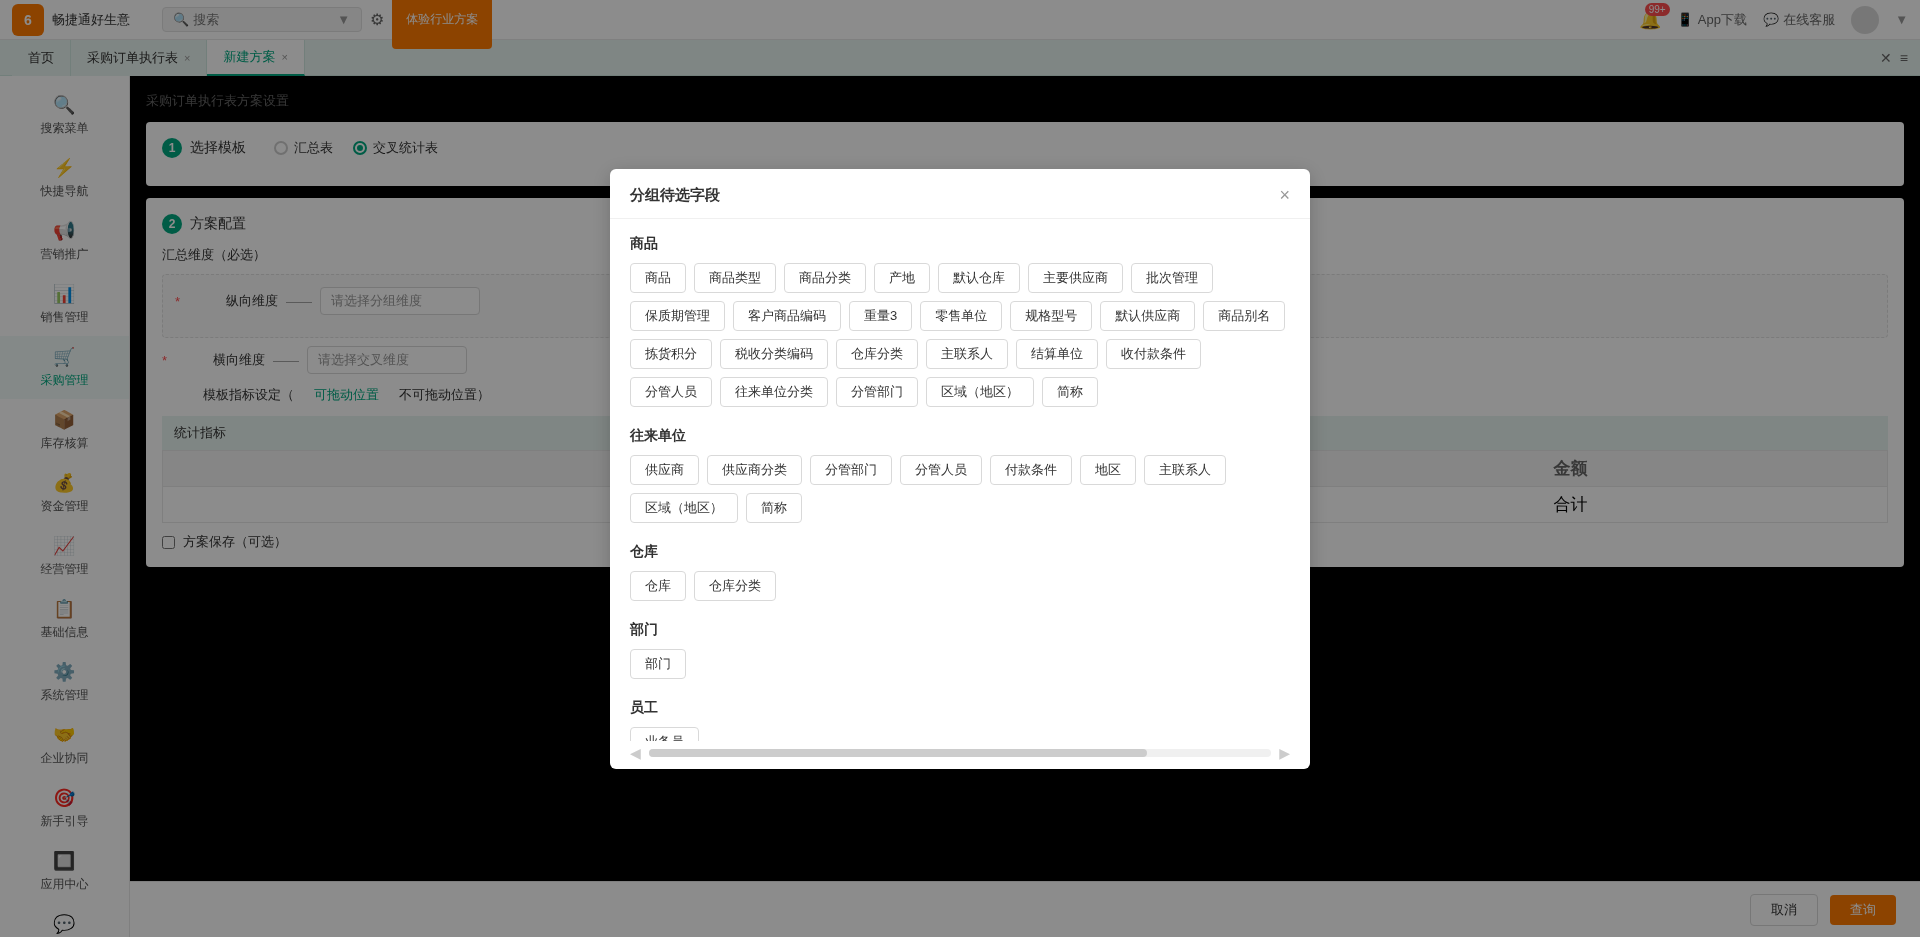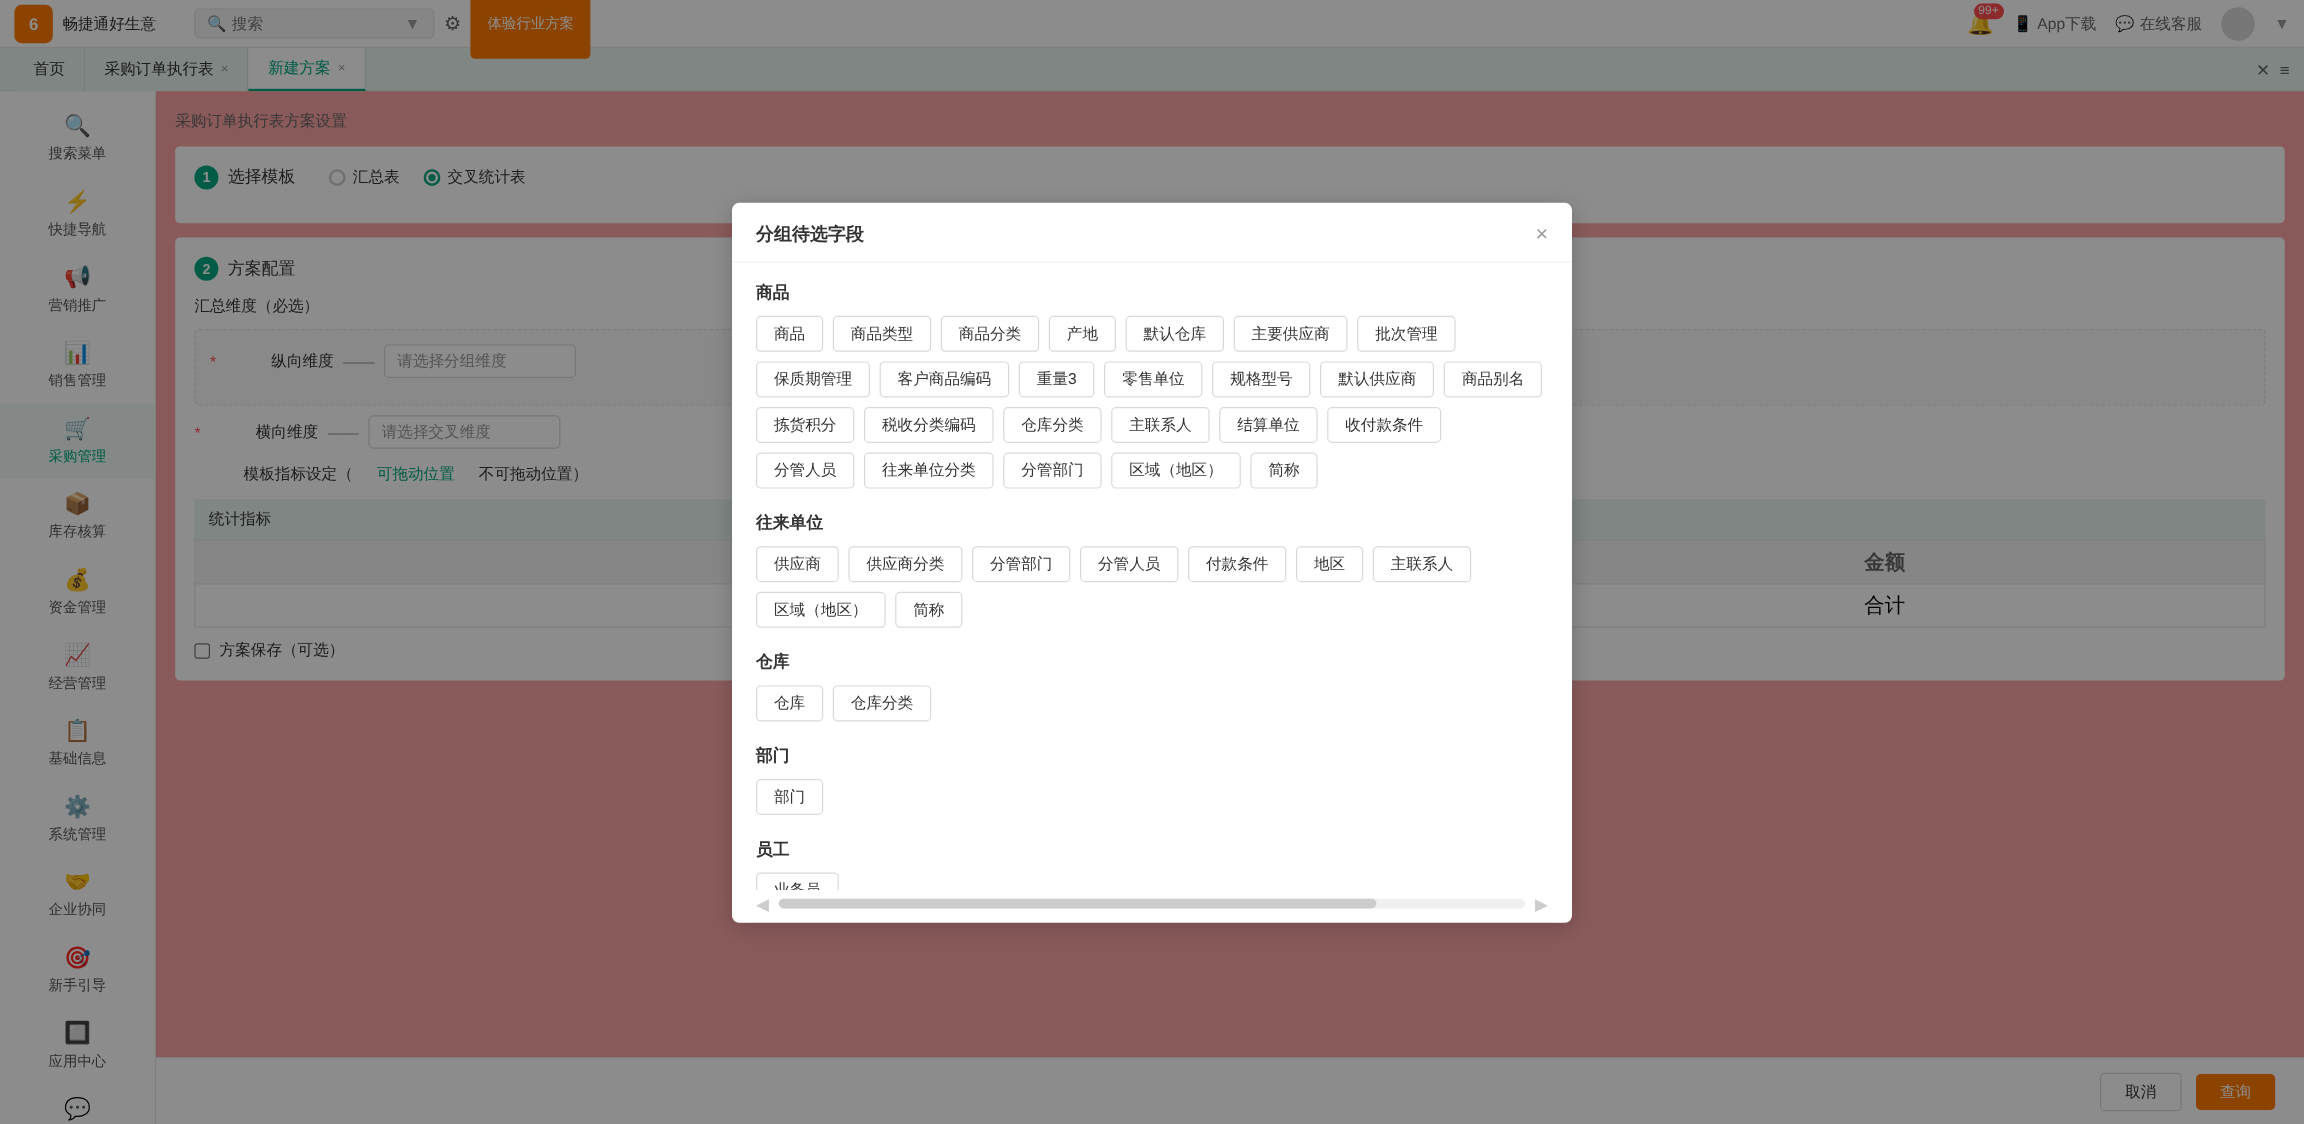--- a/index.html
+++ b/index.html
@@ -33,21 +33,21 @@
     
     .main-layout { display: flex; height: calc(937px - 40px - 36px); }
 
     
     .sidebar { width: 130px; background: #fff; border-right: 1px solid #e8e8e8; display: flex; flex-direction: column; padding-top: 8px; }
     .sidebar-item { display: flex; flex-direction: column; align-items: center; padding: 10px 0; cursor: pointer; color: #555; font-size: 12px; gap: 4px; }
     .sidebar-item.active { color: #00a880; background: #f0faf7; }
     .sidebar-icon { font-size: 18px; }
 
     
-    .content-area { flex: 1; background: #fca5a5; overflow: auto; padding: 16px; position: relative; }
+    .content-area { flex: 1; background: #000000; overflow: auto; padding: 16px; position: relative; }
     .page-breadcrumb { font-size: 13px; color: #666; margin-bottom: 12px; }
 
     
     .step-card { background: #fff; border-radius: 4px; padding: 16px; margin-bottom: 12px; }
     .step-header { display: flex; align-items: center; gap: 8px; margin-bottom: 12px; }
     .step-num { background: #00a880; color: white; border-radius: 50%; width: 20px; height: 20px; display: flex; align-items: center; justify-content: center; font-size: 12px; font-weight: bold; }
     .step-title { font-size: 14px; font-weight: 500; color: #333; }
     .radio-group { display: flex; align-items: center; gap: 20px; }
     .radio-item { display: flex; align-items: center; gap: 6px; cursor: pointer; font-size: 13px; color: #333; }
     .radio-dot { width: 14px; height: 14px; border-radius: 50%; border: 2px solid #ccc; display: flex; align-items: center; justify-content: center; }

